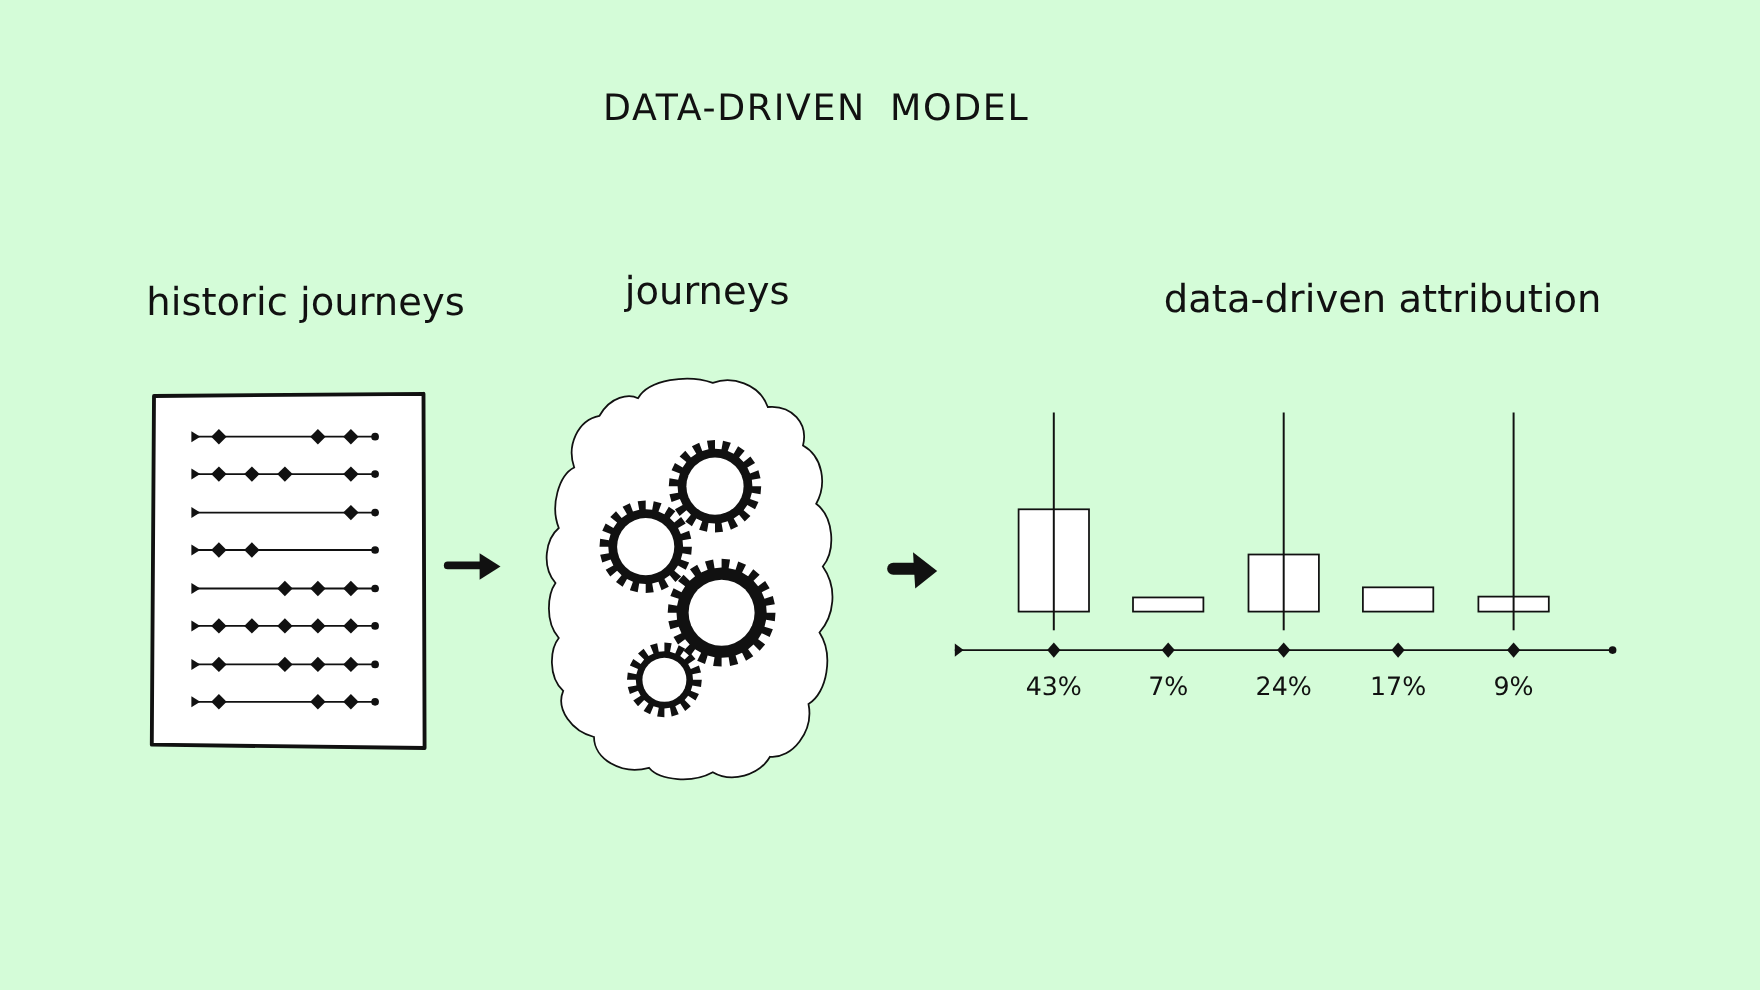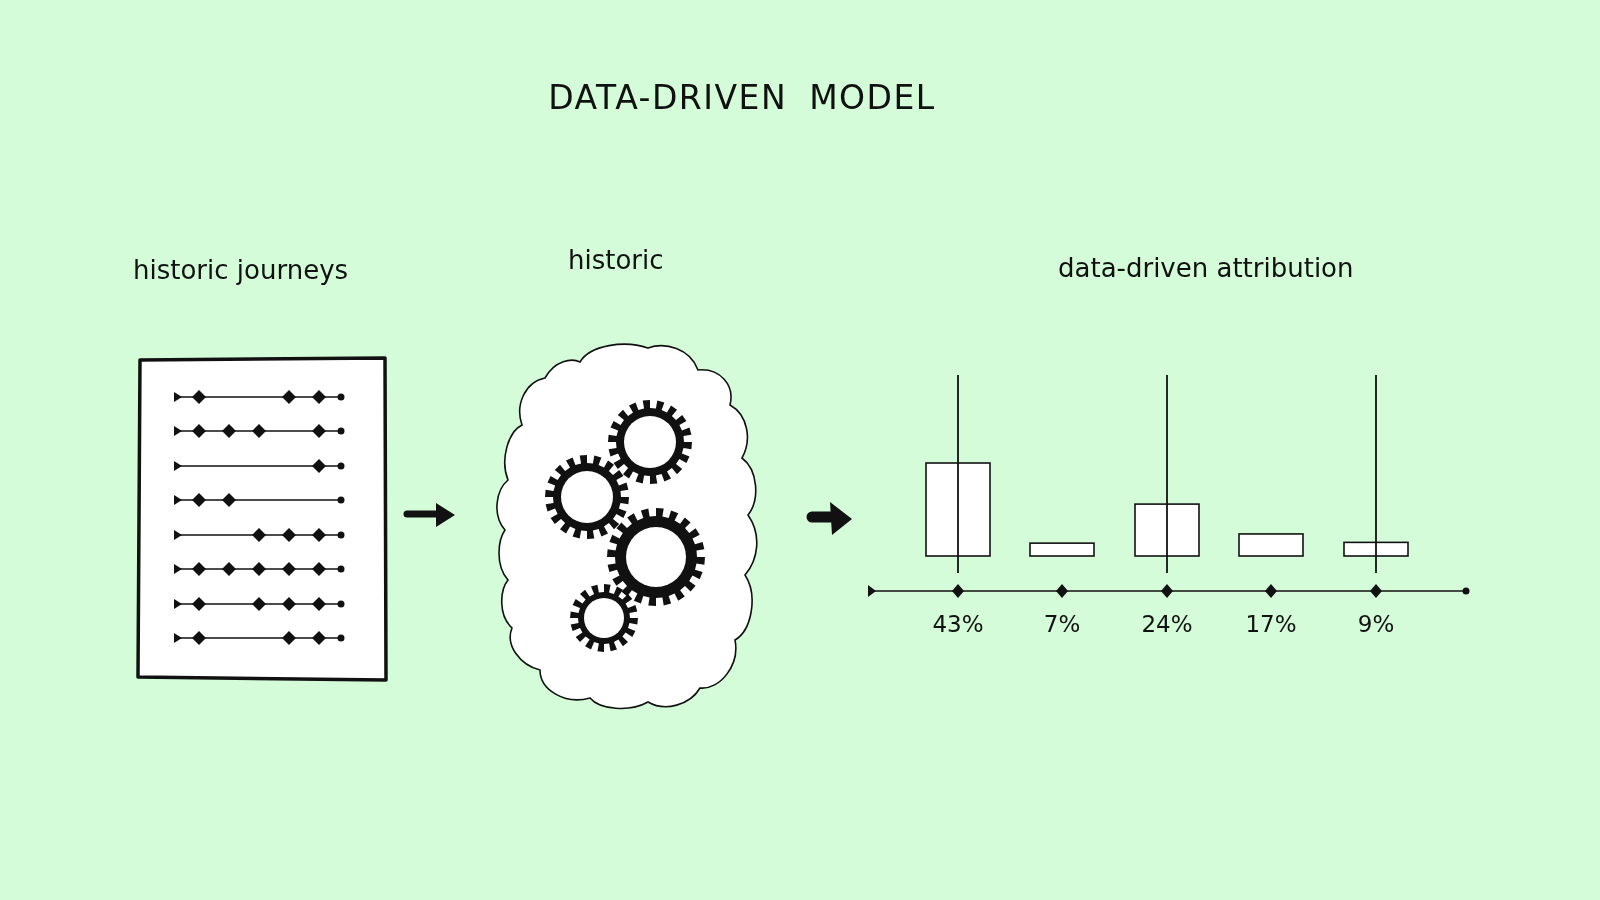--- a/index.html
+++ b/index.html
@@ -1,30 +1,30 @@
 <!DOCTYPE html>
 <html><head>
 <meta charset="utf-8">
 <style>
   html,body{margin:0;padding:0;}
   body{width:1600px;height:900px;background:#d4fcd8;position:relative;overflow:hidden;font-family:"DejaVu Sans","Liberation Sans",sans-serif;color:#111;}
   .title{position:absolute;left:0;width:1484px;top:78px;text-align:center;font-size:33px;letter-spacing:1.5px;word-spacing:10px;font-weight:400;padding-left:0;}
-  .label{position:absolute;font-size:26px;font-weight:400;}
+  .label{position:absolute;font-size:35px;font-weight:400;}
   #lbl-hist{left:133px;top:255px;}
   #lbl-algo{left:568px;top:245px;}
   #lbl-attr{left:1010px;top:253px;margin-left:48px;}
   svg{position:absolute;left:0;top:0;}
   .pct{font-family:"DejaVu Sans","Liberation Sans",sans-serif;font-size:23px;fill:#111;text-anchor:middle;}
 </style>
 </head>
 <body>
 
 <div class="title">DATA-DRIVEN  MODEL</div>
 <div class="label" id="lbl-hist">historic journeys</div>
-<div class="label" id="lbl-algo">historic</div>
+<div class="label" id="lbl-algo">journeys</div>
 <div class="label" id="lbl-attr">data-driven attribution</div>
 
 <svg width="1600" height="900" viewBox="0 0 1600 900">
 
   <g>
     <path d="M140 360 L385 358 L386 680 L138 677 Z" fill="#fff" stroke="#111" stroke-width="3.5" stroke-linejoin="round"></path>
     <g id="journey-rows">
         <g>
           <line x1="176" y1="397" x2="341" y2="397" stroke="#111" stroke-width="1.6"></line>
           <path d="M174 392 L182 397 L174 402 Z" fill="#111"></path>

